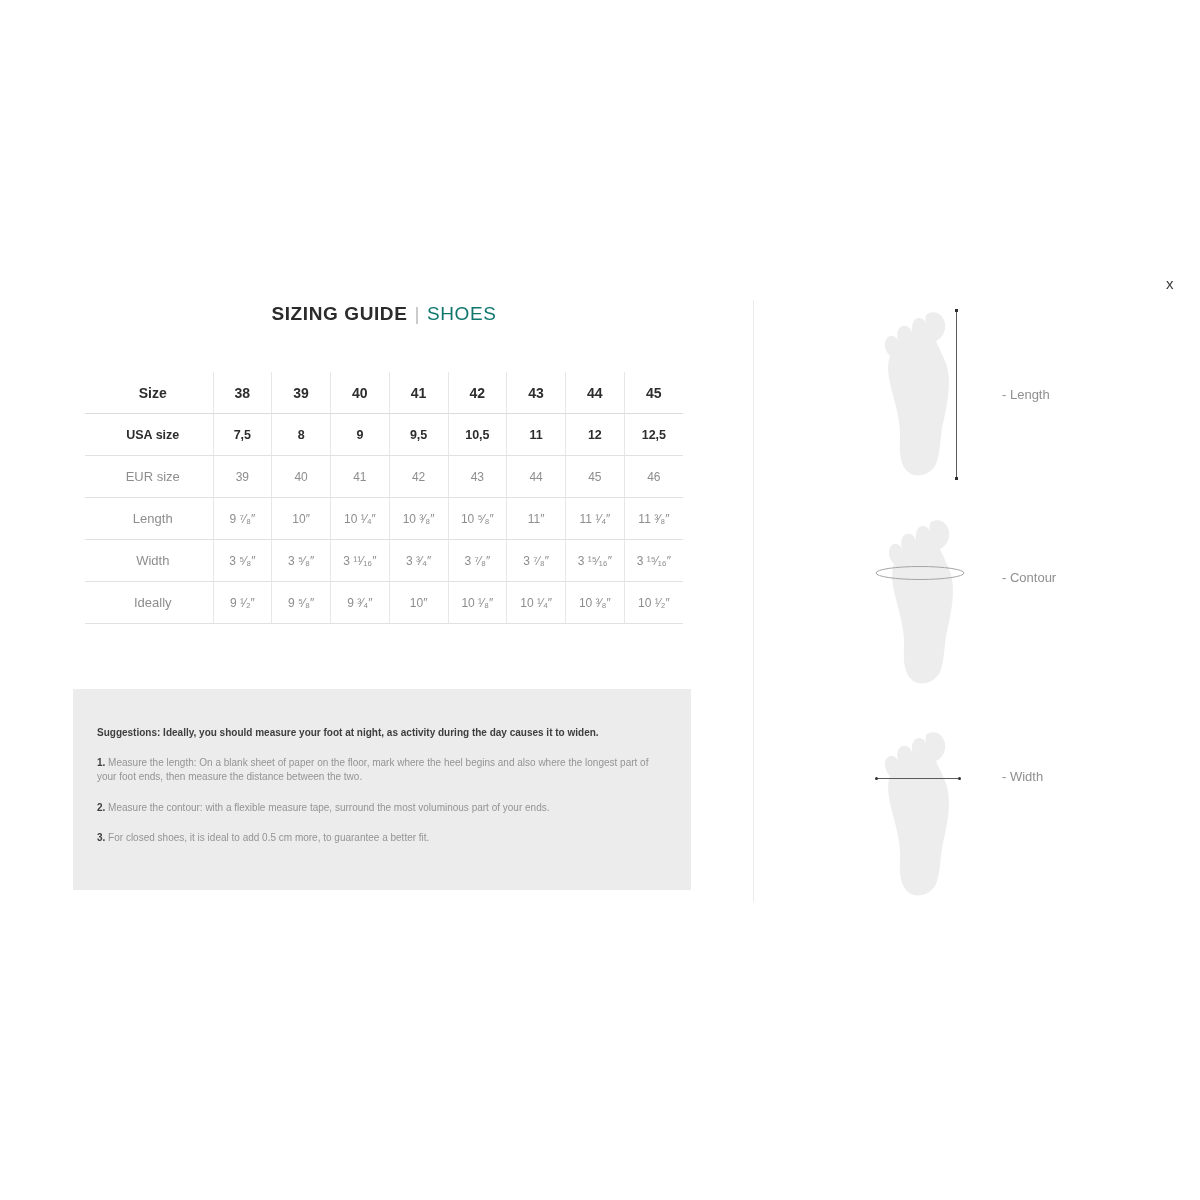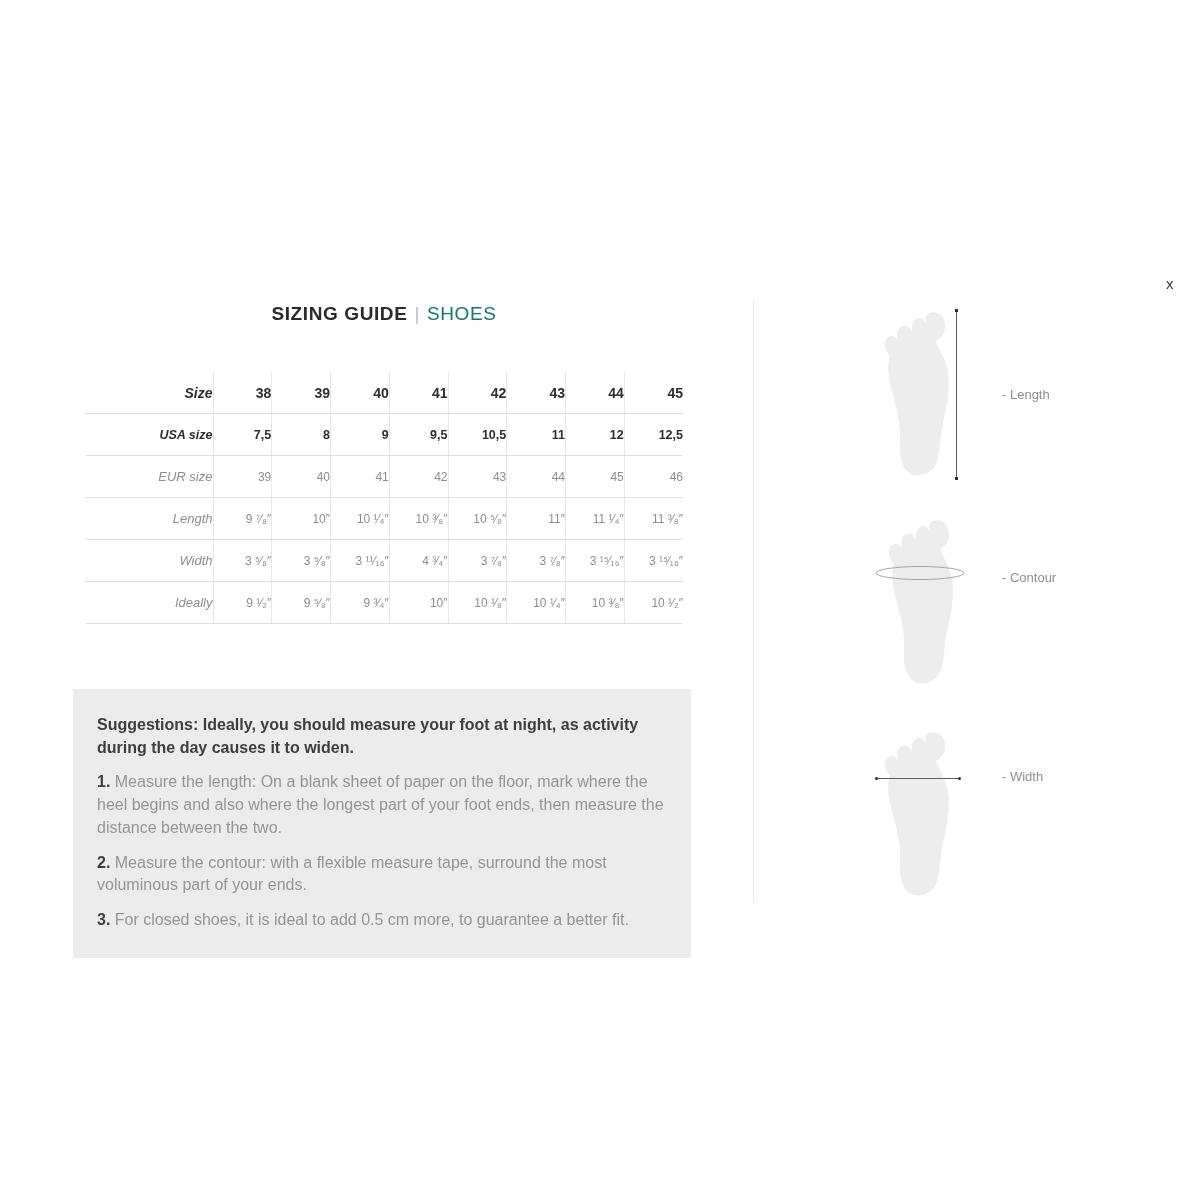--- a/index.html
+++ b/index.html
@@ -19,31 +19,31 @@
     font-size:19px;letter-spacing:.6px;white-space:nowrap;
   }
   .title-main{font-weight:bold;color:#2b2b2b;}
   .title-sep{color:#bdbdbd;font-weight:300;margin:0 7px;}
   .title-sub{color:#0f766e;font-weight:400;}
   
   .table-wrap{position:absolute;left:85px;top:372px;width:598px;}
   table.size-table{border-collapse:collapse;table-layout:fixed;width:598px;}
   table.size-table td{
     height:41px;border-bottom:1px solid #e1e1e1;border-left:1px solid #e7e7e7;
-    text-align:right;vertical-align:middle;font-size:12px;color:#8d8d8d;padding:0;
+    text-align:center;vertical-align:middle;font-size:12px;color:#8d8d8d;padding:0;
   }
-  table.size-table td:first-child{border-left:none;text-align:right;padding-left:8px;font-size:13px;font-style:italic;}
+  table.size-table td:first-child{border-left:none;text-align:center;padding-left:8px;font-size:13px;}
   table.size-table tr.hdr td{font-weight:bold;color:#2d2d2d;font-size:14px;border-bottom:1px solid #dcdcdc;}
   table.size-table tr.boldrow td{font-weight:bold;color:#2d2d2d;font-size:12.5px;}
   
   .suggestions{
     position:absolute;left:73px;top:689px;width:618px;min-height:201px;
     background:#ececec;box-sizing:border-box;padding:21px 26px 14px 24px;
   }
-  .suggestions p{margin:4px 0 12px;font-size:16px;line-height:1.42;color:#949494;}
+  .suggestions p{margin:16px 0 12px;font-size:10px;line-height:1.42;color:#949494;}
   .suggestions p.lead{color:#3e3e3e;}
   .suggestions .b{font-weight:bold;color:#3e3e3e;}
   
   .divider{position:absolute;left:753px;top:300px;width:1px;height:602px;background:#eaeaea;}
   .foot{position:absolute;width:74px;height:172px;}
   .foot svg{display:block;width:74px;height:172px;}
   .foot-fill{fill:#ededed;}
   .measure-v{position:absolute;left:956px;top:311px;width:1px;height:167px;background:#5a5a5a;}
   .measure-v::before,.measure-v::after{
     content:"";position:absolute;left:-1px;width:3px;height:3px;background:#2e2e2e;
@@ -116,21 +116,21 @@
           <td>10 ⁵⁄₈″</td>
           <td>11″</td>
           <td>11 ¹⁄₄″</td>
           <td>11 ³⁄₈″</td>
         </tr>
         <tr>
           <td>Width</td>
           <td>3 ⁵⁄₈″</td>
           <td>3 ⁵⁄₈″</td>
           <td>3 ¹¹⁄₁₆″</td>
-          <td>4 ³⁄₄″</td>
+          <td>3 ³⁄₄″</td>
           <td>3 ⁷⁄₈″</td>
           <td>3 ⁷⁄₈″</td>
           <td>3 ¹⁵⁄₁₆″</td>
           <td>3 ¹⁵⁄₁₆″</td>
         </tr>
         <tr>
           <td>Ideally</td>
           <td>9 ¹⁄₂″</td>
           <td>9 ⁵⁄₈″</td>
           <td>9 ³⁄₄″</td>

